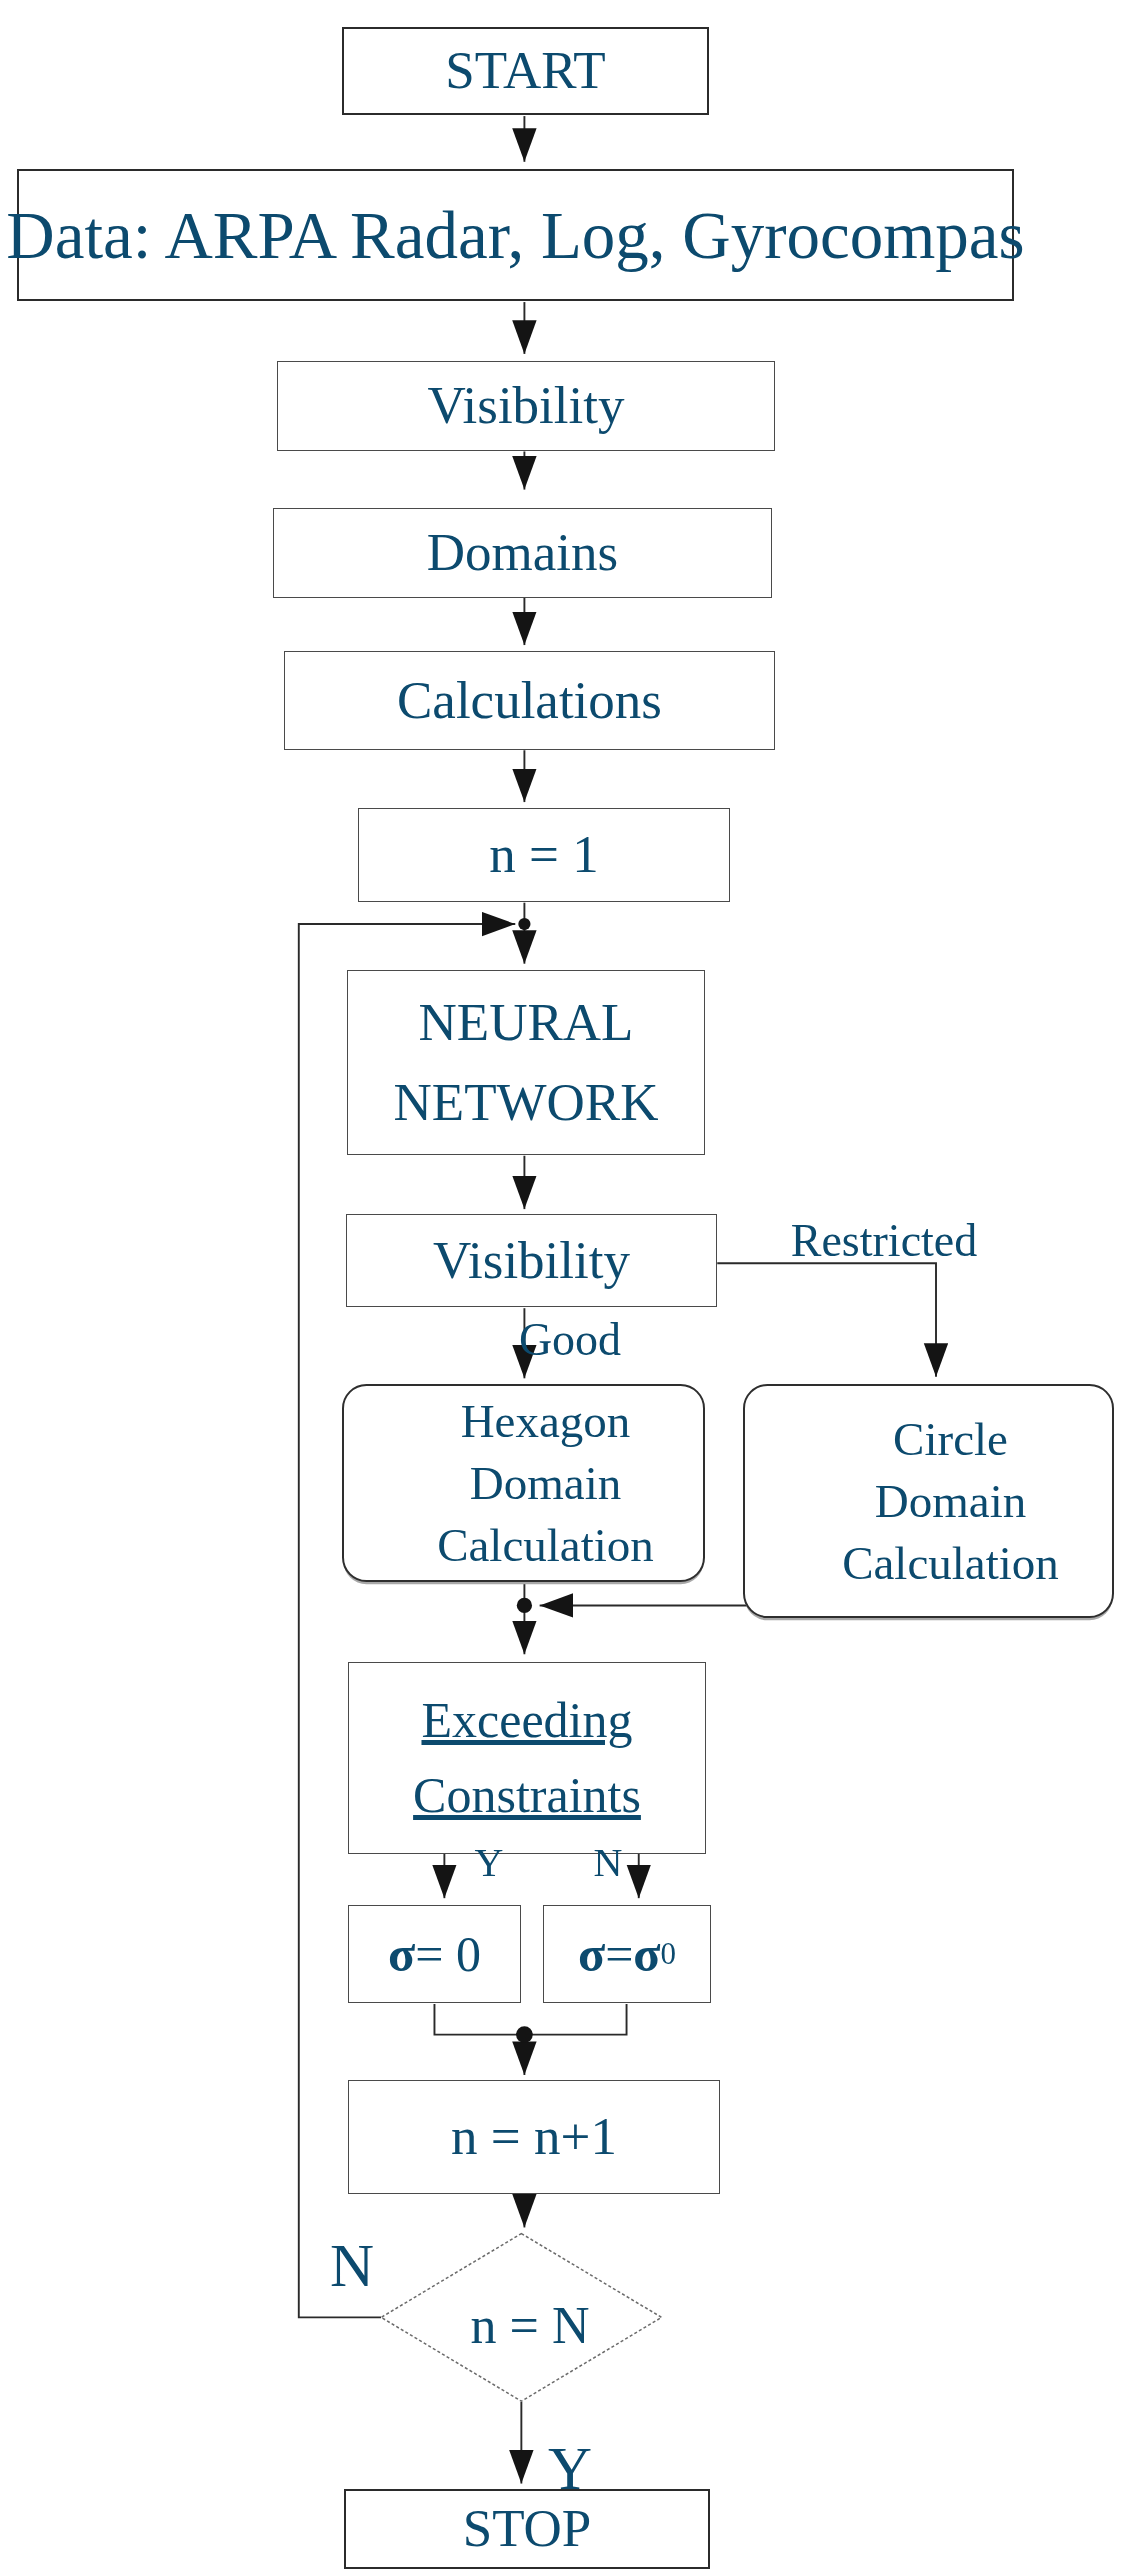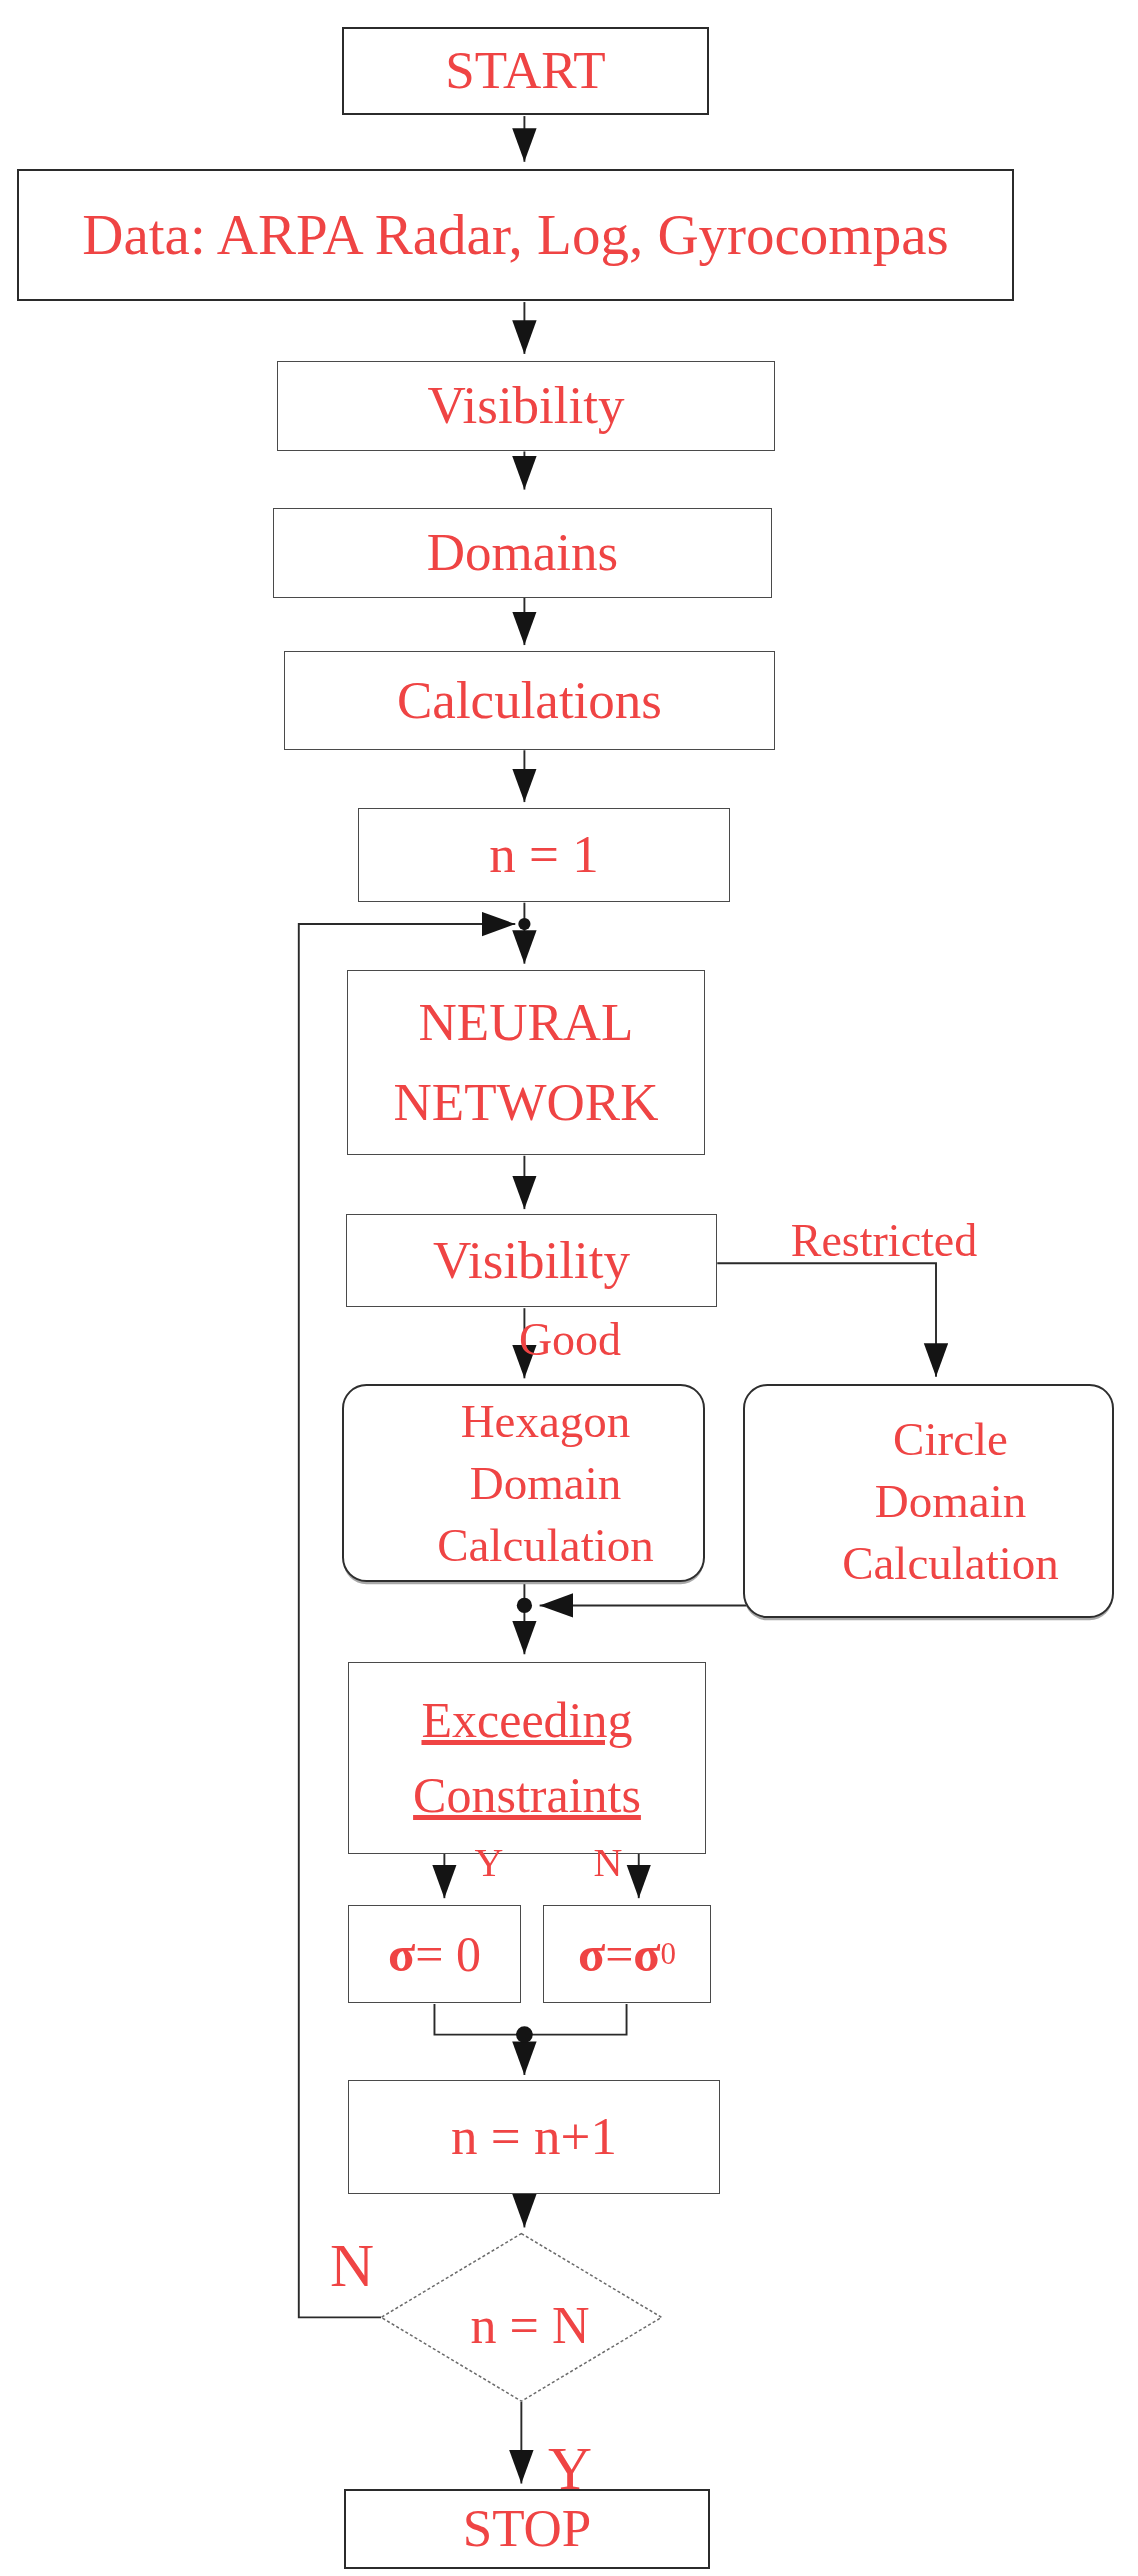--- a/index.html
+++ b/index.html
@@ -2,21 +2,21 @@
 <html style="font-size:12.2px"><head>
 <meta charset="utf-8">
 <style>
   html, body { margin: 0; padding: 0; background: #ffffff; }
   .canvas {
     position: relative;
     width: 1138px;
     height: 2576px;
     background: #ffffff;
     font-family: "Liberation Serif", "DejaVu Serif", serif;
-    color: #ef4444;
+    color: #0c4a6e;
     overflow: hidden;
   }
   svg.connectors {
     position: absolute;
     left: 0; top: 0;
     width: 1138px; height: 2576px;
   }
   .node {
     position: absolute;
     box-sizing: border-box;
@@ -31,21 +31,21 @@
     white-space: nowrap;
   }
   .node.terminal { border: 2.3px solid #2b2b2b; }
   .node.rounded {
     border-radius: 24.4px;
     border: 2.3px solid #2e2e2e;
     box-shadow: 0 3.8px 0 -1.5px #a8a8a8;
     padding-left: 44px;
   }
   .f70 { font-size: 53px; }
-  .f74 { font-size: 57px; }
+  .f74 { font-size: 67px; }
   .f66 { font-size: 50px; }
   .f62 { font-size: 47px; }
   .edge-label {
     position: absolute;
     transform: translate(-50%, -50%);
     white-space: nowrap;
   }
   .el60 { font-size: 46px; }
   .el52 { font-size: 40px; }
   .el80 { font-size: 61px; }

